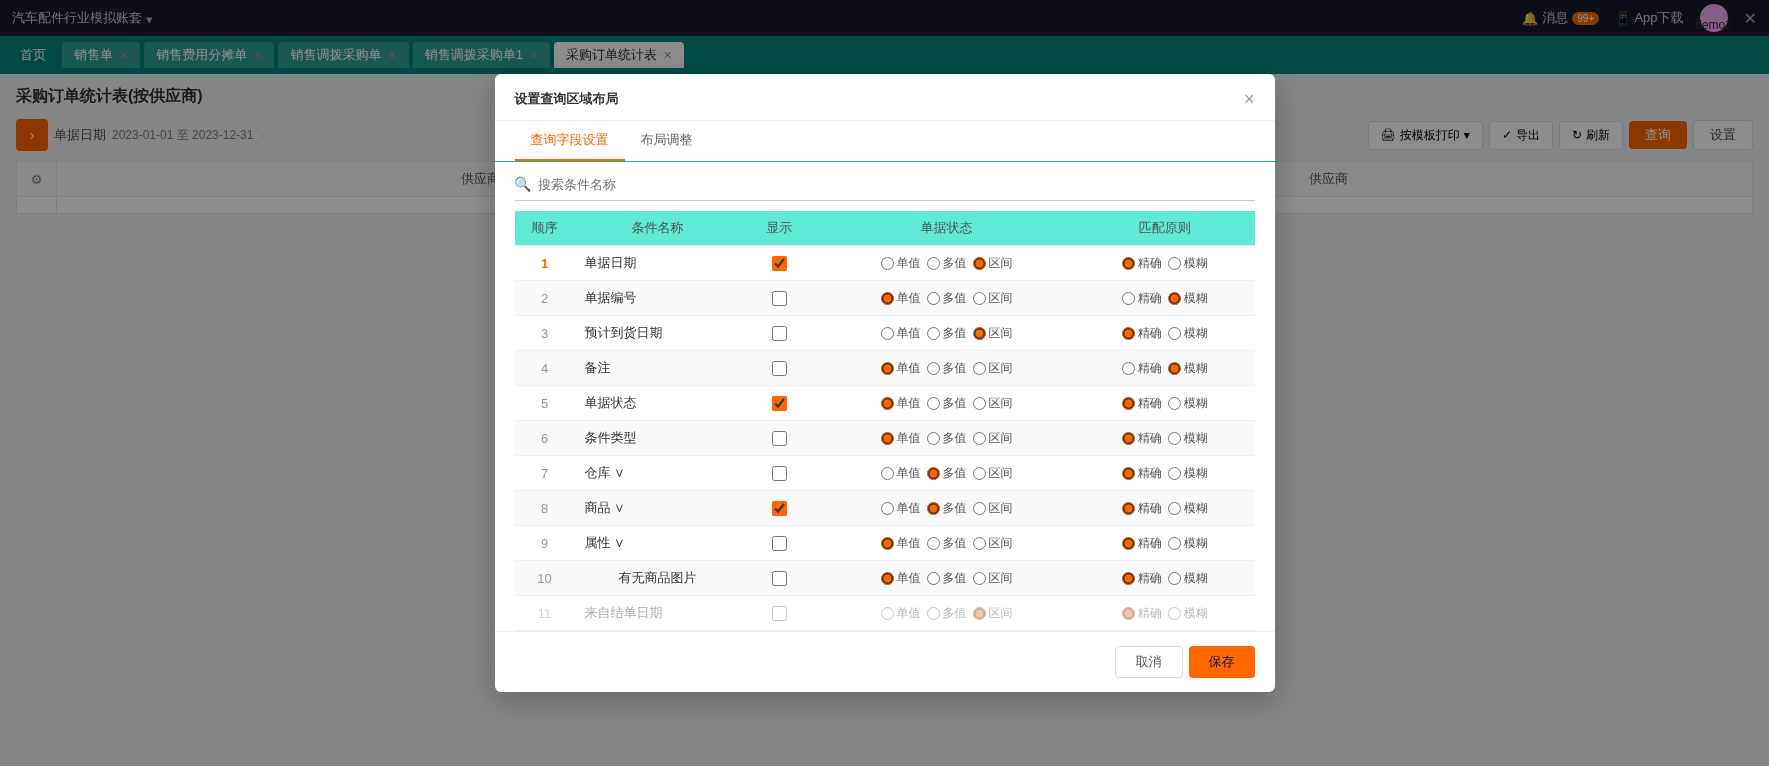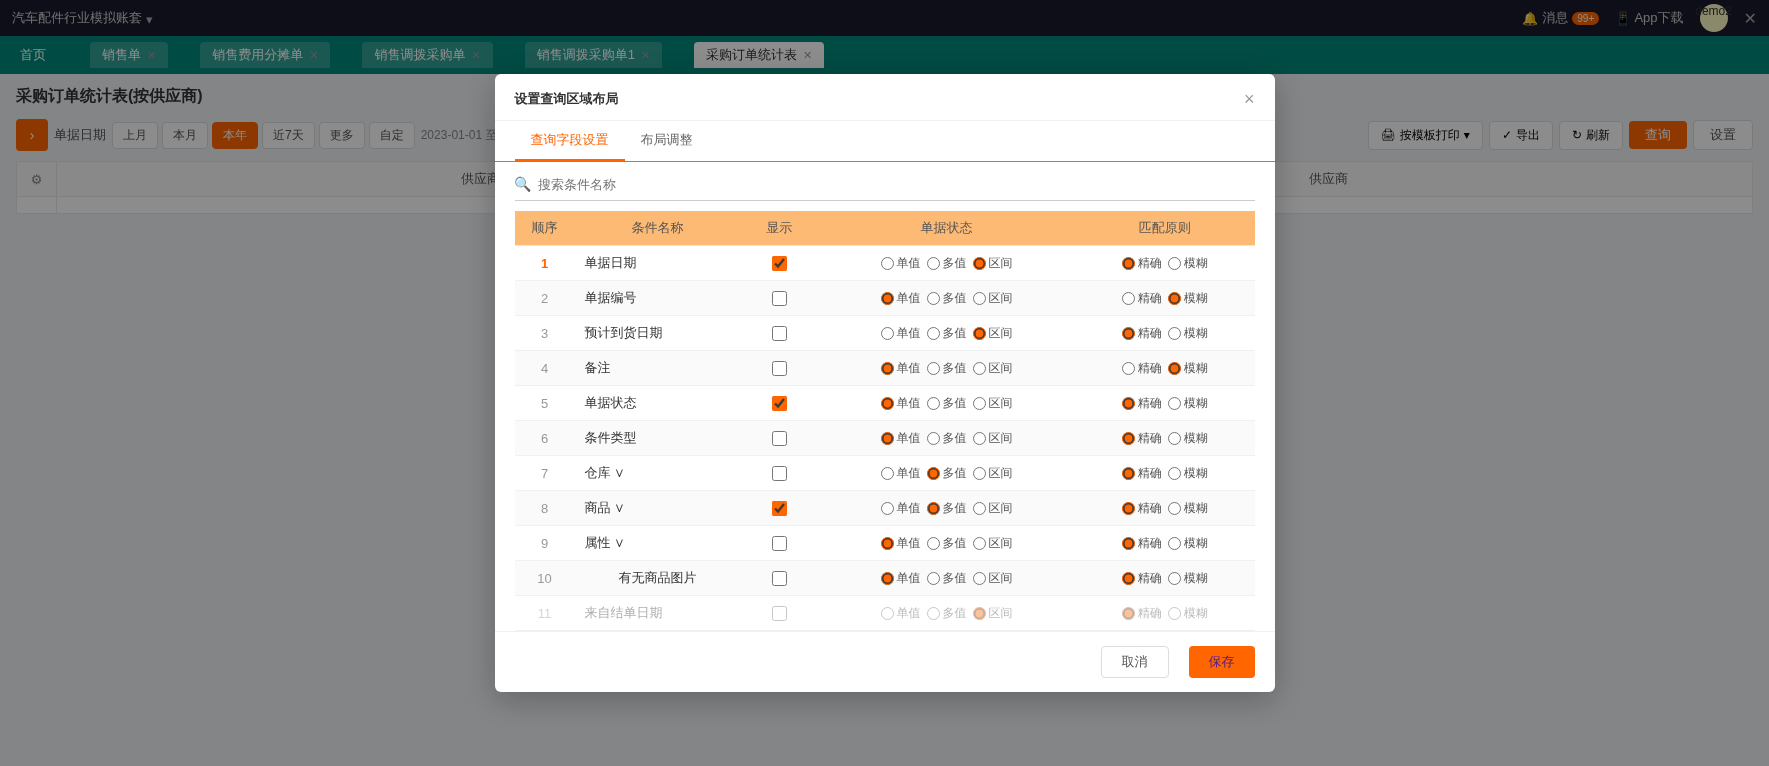--- a/index.html
+++ b/index.html
@@ -10,21 +10,21 @@
       background: #1a1a2e;
       height: 36px;
       display: flex;
       align-items: center;
       padding: 0 12px;
       justify-content: space-between;
     }
     .top-nav-left { display: flex; align-items: flex-end; gap: 4px; color: #ccc; font-size: 13px; }
     .top-nav-right { display: flex; align-items: center; gap: 16px; color: #ccc; font-size: 13px; }
     .top-nav-right .badge { background: #f60; color: #fff; border-radius: 10px; padding: 1px 5px; font-size: 10px; }
-    .top-nav-right .avatar { width: 28px; height: 28px; border-radius: 50%; background: #fef9c3; display: inline-flex; align-items: flex-start; justify-content: center; color: #333; font-size: 12px; }
+    .top-nav-right .avatar { width: 28px; height: 28px; border-radius: 50%; background: #f0abfc; display: inline-flex; align-items: flex-end; justify-content: center; color: #333; font-size: 12px; }
 
     
     .tab-bar {
       background: #00897b;
       height: 38px;
       display: flex;
       align-items: center;
       padding: 0 8px;
       gap: 4px;
     }
@@ -32,21 +32,20 @@
       background: rgba(255,255,255,0.2);
       color: #fff;
       padding: 4px 12px;
       border-radius: 4px 4px 0 0;
       font-size: 13px;
       display: flex;
       align-items: center;
       gap: 6px;
       cursor: pointer;
       white-space: nowrap;
-      margin-left: 28px;
     }
     .tab-item.active { background: #fff; color: #333; }
     .tab-item .close-x { color: #999; font-size: 11px; }
     .tab-home { background: transparent; color: #fff; font-size: 13px; padding: 4px 12px; cursor: pointer; }
 
     
     .page-content {
       padding: 12px 16px;
       position: relative;
     }
@@ -97,44 +96,44 @@
     .modal-tab.active { color: #f60; border-bottom-color: #f60; }
 
     .modal-body { flex: 1; overflow: hidden; display: flex; flex-direction: column; padding: 14px 20px 0; }
 
     .search-bar { display: flex; align-items: center; border-bottom: 1px solid #ccc; padding-bottom: 8px; margin-bottom: 10px; gap: 6px; }
     .search-bar input { border: none; outline: none; font-size: 13px; color: #999; width: 160px; }
 
     .table-container { flex: 1; overflow-y: auto; }
 
     .field-table { width: 100%; border-collapse: collapse; }
-    .field-table thead tr th { background: #fdba74; padding: 8px 10px; font-size: 13px; font-weight: normal; color: #555; border-bottom: 1px solid #e8e8e8; text-align: center; position: sticky; top: 0; }
+    .field-table thead tr th { background: #5eead4; padding: 8px 10px; font-size: 13px; font-weight: normal; color: #555; border-bottom: 1px solid #e8e8e8; text-align: center; position: sticky; top: 0; }
     .field-table thead tr th:first-child { text-align: center; width: 60px; }
     .field-table thead tr th:nth-child(2) { text-align: left; }
     .field-table tbody tr td { padding: 8px 10px; border-bottom: 1px solid #f0f0f0; font-size: 13px; text-align: center; vertical-align: middle; }
     .field-table tbody tr td:nth-child(2) { text-align: left; color: #333; }
     .field-table tbody tr:nth-child(odd) { background: #fff; }
     .field-table tbody tr:nth-child(even) { background: #fafafa; }
 
     .row-num { color: #f60; font-weight: bold; font-size: 13px; }
     .row-num-gray { color: #999; font-size: 13px; }
 
     
     .cb-wrap { display: flex; justify-content: center; }
     input[type="checkbox"] { width: 15px; height: 15px; accent-color: #f60; cursor: pointer; }
 
     
     .radio-group { display: flex; align-items: center; gap: 6px; justify-content: center; }
     .radio-group label { display: flex; align-items: center; gap: 3px; cursor: pointer; font-size: 12px; color: #555; white-space: nowrap; }
     input[type="radio"] { accent-color: #f60; cursor: pointer; }
 
     
-    .modal-footer { padding: 14px 20px; display: flex; justify-content: flex-end; gap: 20px; border-top: 1px solid #f0f0f0; }
+    .modal-footer { padding: 14px 20px; display: flex; justify-content: flex-end; gap: 6px; border-top: 1px solid #f0f0f0; }
     .btn-cancel { padding: 6px 20px; border: 1px solid #ddd; background: #fff; border-radius: 4px; cursor: pointer; font-size: 13px; color: #555; }
-    .btn-save { padding: 6px 20px; background: #f60; color: #4c1d95; border: none; border-radius: 4px; cursor: pointer; font-size: 13px; }
+    .btn-save { padding: 6px 20px; background: #f60; color: #0f172a; border: none; border-radius: 4px; cursor: pointer; font-size: 13px; }
 
     .icon-search { color: #aaa; font-size: 14px; }
   </style>
 </head>
 <body>
 
 <div class="top-nav">
   <div class="top-nav-left">
     <span>汽车配件行业模拟账套</span>
     <span style="color:#aaa;">▾</span>
@@ -182,28 +181,20 @@
 
 <div class="page-content">
   <div class="page-title">采购订单统计表(按供应商)</div>
 
   <div style="display:flex;align-items:center;justify-content:space-between;margin-bottom:10px;">
     <div style="display:flex;align-items:center;gap:6px;">
       <div style="width:32px;height:32px;background:#f60;border-radius:4px;display:flex;align-items:center;justify-content:center;cursor:pointer;">
         <span style="color:#fff;font-size:14px;">›</span>
       </div>
       <span style="font-size:13px;color:#555;">单据日期</span>
-      <div class="date-filter">
-        <button class="date-btn">上月</button>
-        <button class="date-btn">本月</button>
-        <button class="date-btn active">本年</button>
-        <button class="date-btn">近7天</button>
-        <button class="date-btn">更多</button>
-        <button class="date-btn">自定</button>
-      </div>
       <span class="date-range-text">2023-01-01 至 2023-12-31</span>
       <span style="color:#ccc;font-size:18px;">···</span>
     </div>
     <div style="display:flex;align-items:center;gap:6px;">
       <button class="btn-template">
         <span>🖨</span>
         <span>按模板打印</span>
         <span>▾</span>
       </button>
       <button class="btn-export">

